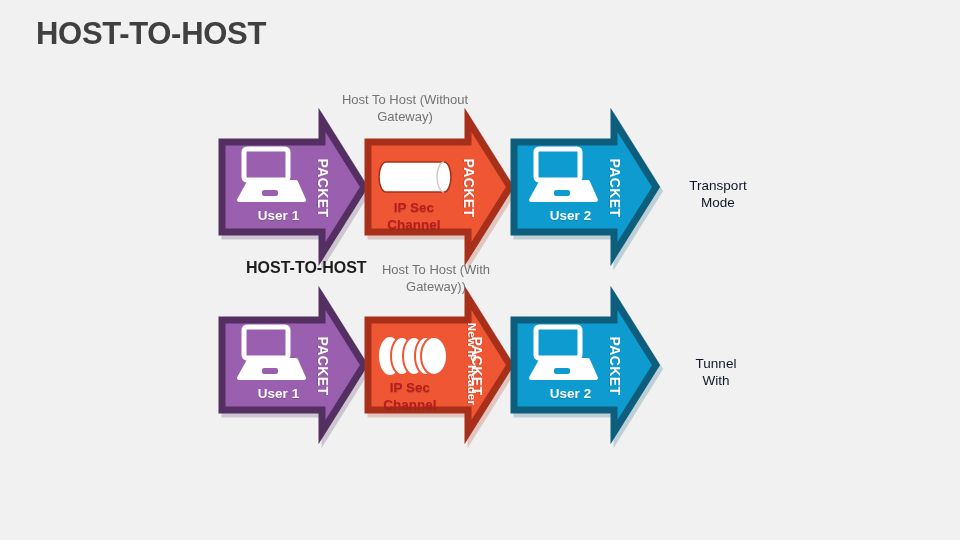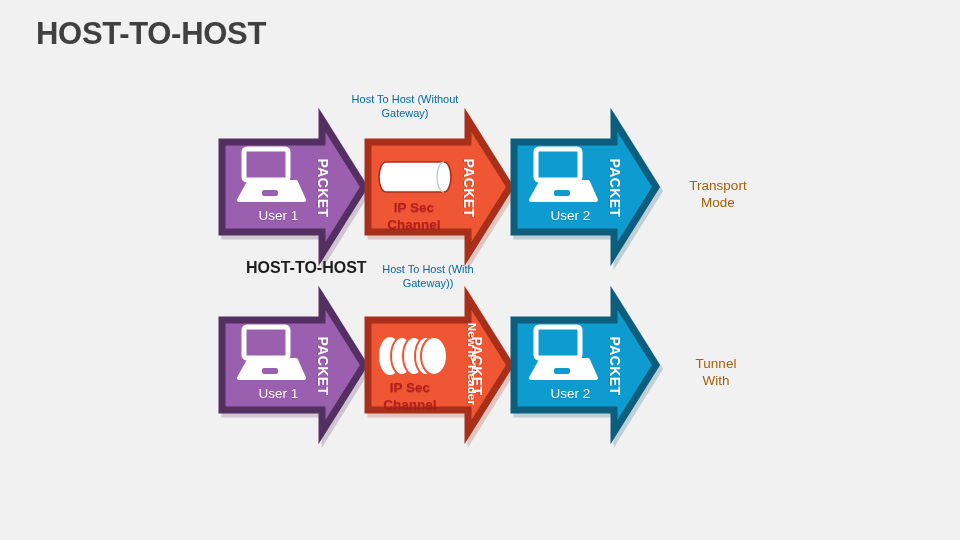--- a/index.html
+++ b/index.html
@@ -15,51 +15,51 @@
   
   .title{
     position:absolute;left:36px;top:16px;
     font-size:31px;font-weight:bold;color:#404040;
     letter-spacing:-0.3px;white-space:nowrap;
   }
 
   
   .caption{
     position:absolute;text-align:center;
-    font-size:11px;color:#0369a1;line-height:1.28;
+    font-size:13px;color:#737373;line-height:1.28;
     white-space:pre-line;z-index:30;
   }
   .center-label{
     position:absolute;font-size:16px;font-weight:bold;color:#1d1d1d;
     white-space:nowrap;z-index:31;
   }
 
   
   .mode-label{
     position:absolute;text-align:center;
-    font-size:13.5px;color:#a16207;line-height:1.28;
+    font-size:13.5px;color:#0f172a;line-height:1.28;
     white-space:pre-line;
   }
 
   
   .arrow{position:absolute;}
   .arrow .shape{
     position:absolute;left:0;top:0;width:100%;height:100%;
   }
   .arrow .shape svg{display:block;width:100%;height:100%;overflow:visible;}
 
   .arrow .content{
     position:absolute;left:0;top:0;width:100%;height:100%;
     pointer-events:none;
   }
 
   
   .user-label{
     position:absolute;left:4px;width:78%;
-    text-align:center;color:#ffffff;font-size:13.5px;font-weight:normal;
+    text-align:center;color:#ffffff;font-size:13.5px;font-weight:bold;
     text-shadow:0 1px 1px rgba(0,0,0,.18);
   }
 
   
   .vtext{
     position:absolute;
     color:#ffffff;font-weight:bold;font-size:14px;letter-spacing:.4px;
     transform-origin:50% 50%;
     white-space:nowrap;
     text-shadow:0 1px 1px rgba(0,0,0,.18);
@@ -156,21 +156,21 @@
           <rect x="28" y="44" width="16" height="6" rx="2" ry="2" fill="#0e9cd0"></rect>
         </svg>
       </div>
       <div class="user-label" style="top:90px;">User 2</div>
       <div class="vtext down" style="left:72px;top:62px;width:70px;text-align:center;">PACKET</div>
     </div>
   </div>
 
   <div class="center-label" style="left:246px;top:259px;">HOST-TO-HOST</div>
 
-  <div class="caption" style="left:354px;top:262px;width:148px;">Host To Host (With
+  <div class="caption" style="left:362px;top:262px;width:148px;">Host To Host (With
 Gateway))</div>
 
   <div class="mode-label" style="left:660px;top:355px;width:112px;">Tunnel
 With</div>
 
   <div class="arrow" style="left:216px;top:296px;width:150px;height:138px;">
     <div class="shape">
       <svg viewBox="0 0 150 138" preserveAspectRatio="none">
         <g>
           <polygon points="6,24 106,24 106,2 148,69 106,136 106,114 6,114" fill="#9a5fae" stroke="#533061" stroke-width="7" stroke-linejoin="miter" transform="translate(3,4)" opacity="0.22"></polygon>

